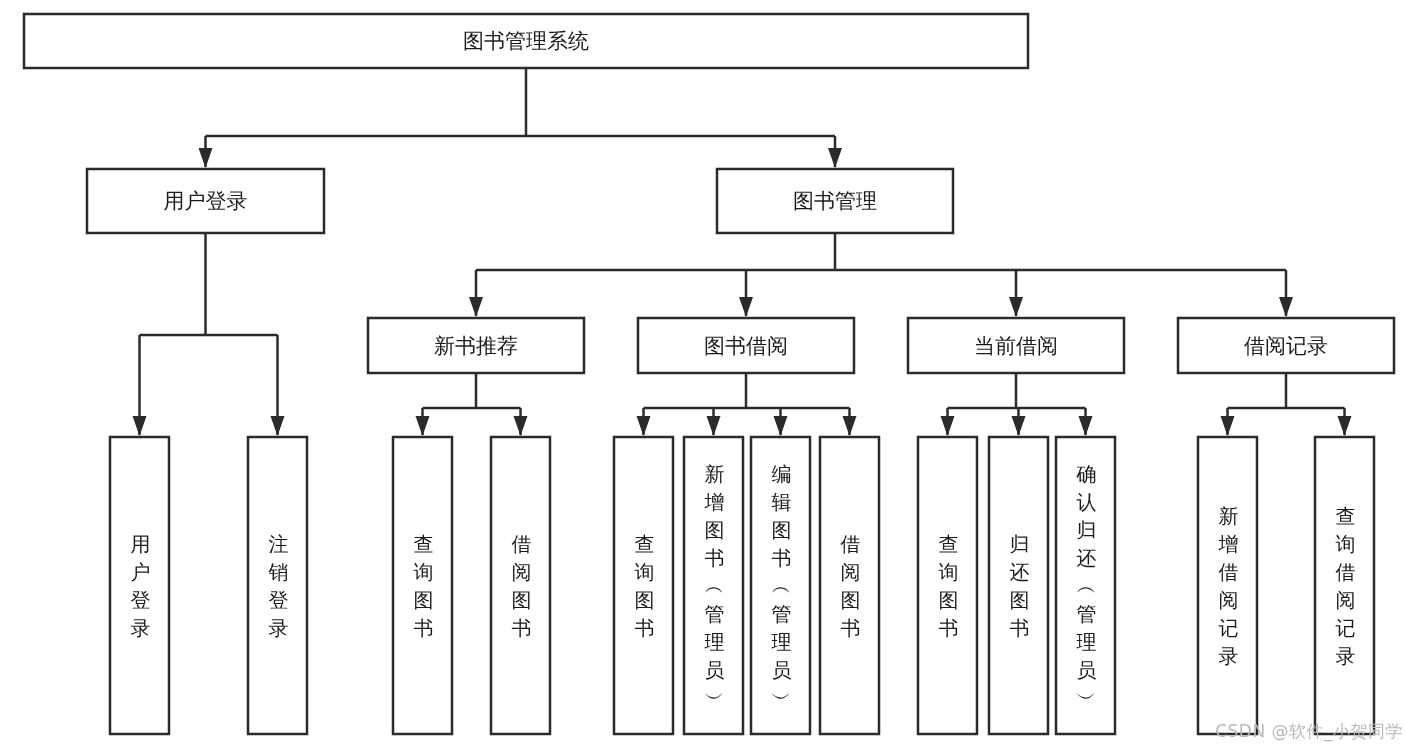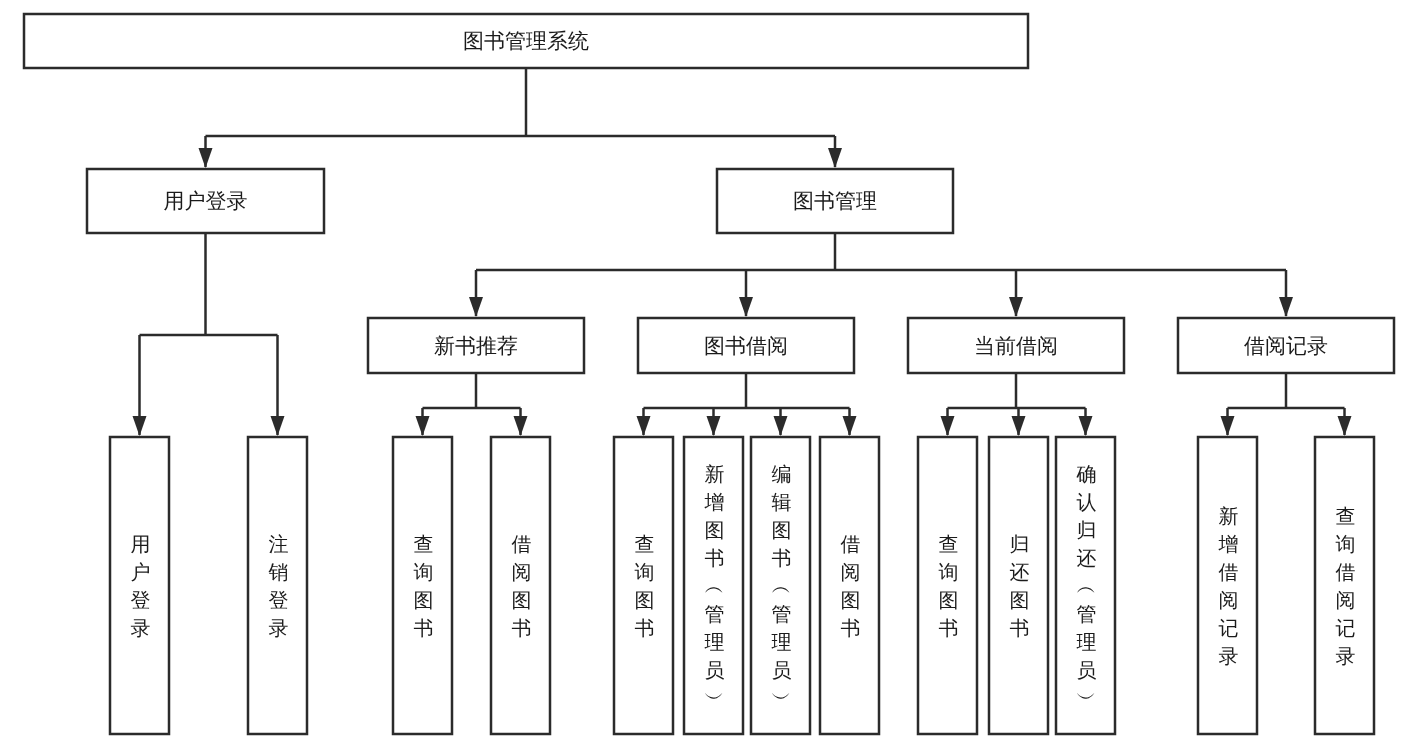--- a/index.html
+++ b/index.html
@@ -202,14 +202,15 @@
           <rect x="1192" y="437" width="59" height="297" class="node-box"></rect>
           <text x="1222.5" y="523.34" class="node-label-v"><tspan x="1222.5" dy="0">新</tspan><tspan x="1222.5" dy="28">增</tspan><tspan x="1222.5" dy="28">借</tspan><tspan x="1222.5" dy="28">阅</tspan><tspan x="1222.5" dy="28">记</tspan><tspan x="1222.5" dy="28">录</tspan></text>
         </g>
         <g>
           <rect x="1309" y="437" width="59" height="297" class="node-box"></rect>
           <text x="1339.5" y="523.34" class="node-label-v"><tspan x="1339.5" dy="0">查</tspan><tspan x="1339.5" dy="28">询</tspan><tspan x="1339.5" dy="28">借</tspan><tspan x="1339.5" dy="28">阅</tspan><tspan x="1339.5" dy="28">记</tspan><tspan x="1339.5" dy="28">录</tspan></text>
         </g>
       </g>
   </svg>
 
+  <div class="watermark">CSDN @软件_小贺同学</div>
 
 </div>
 
 </body></html>

